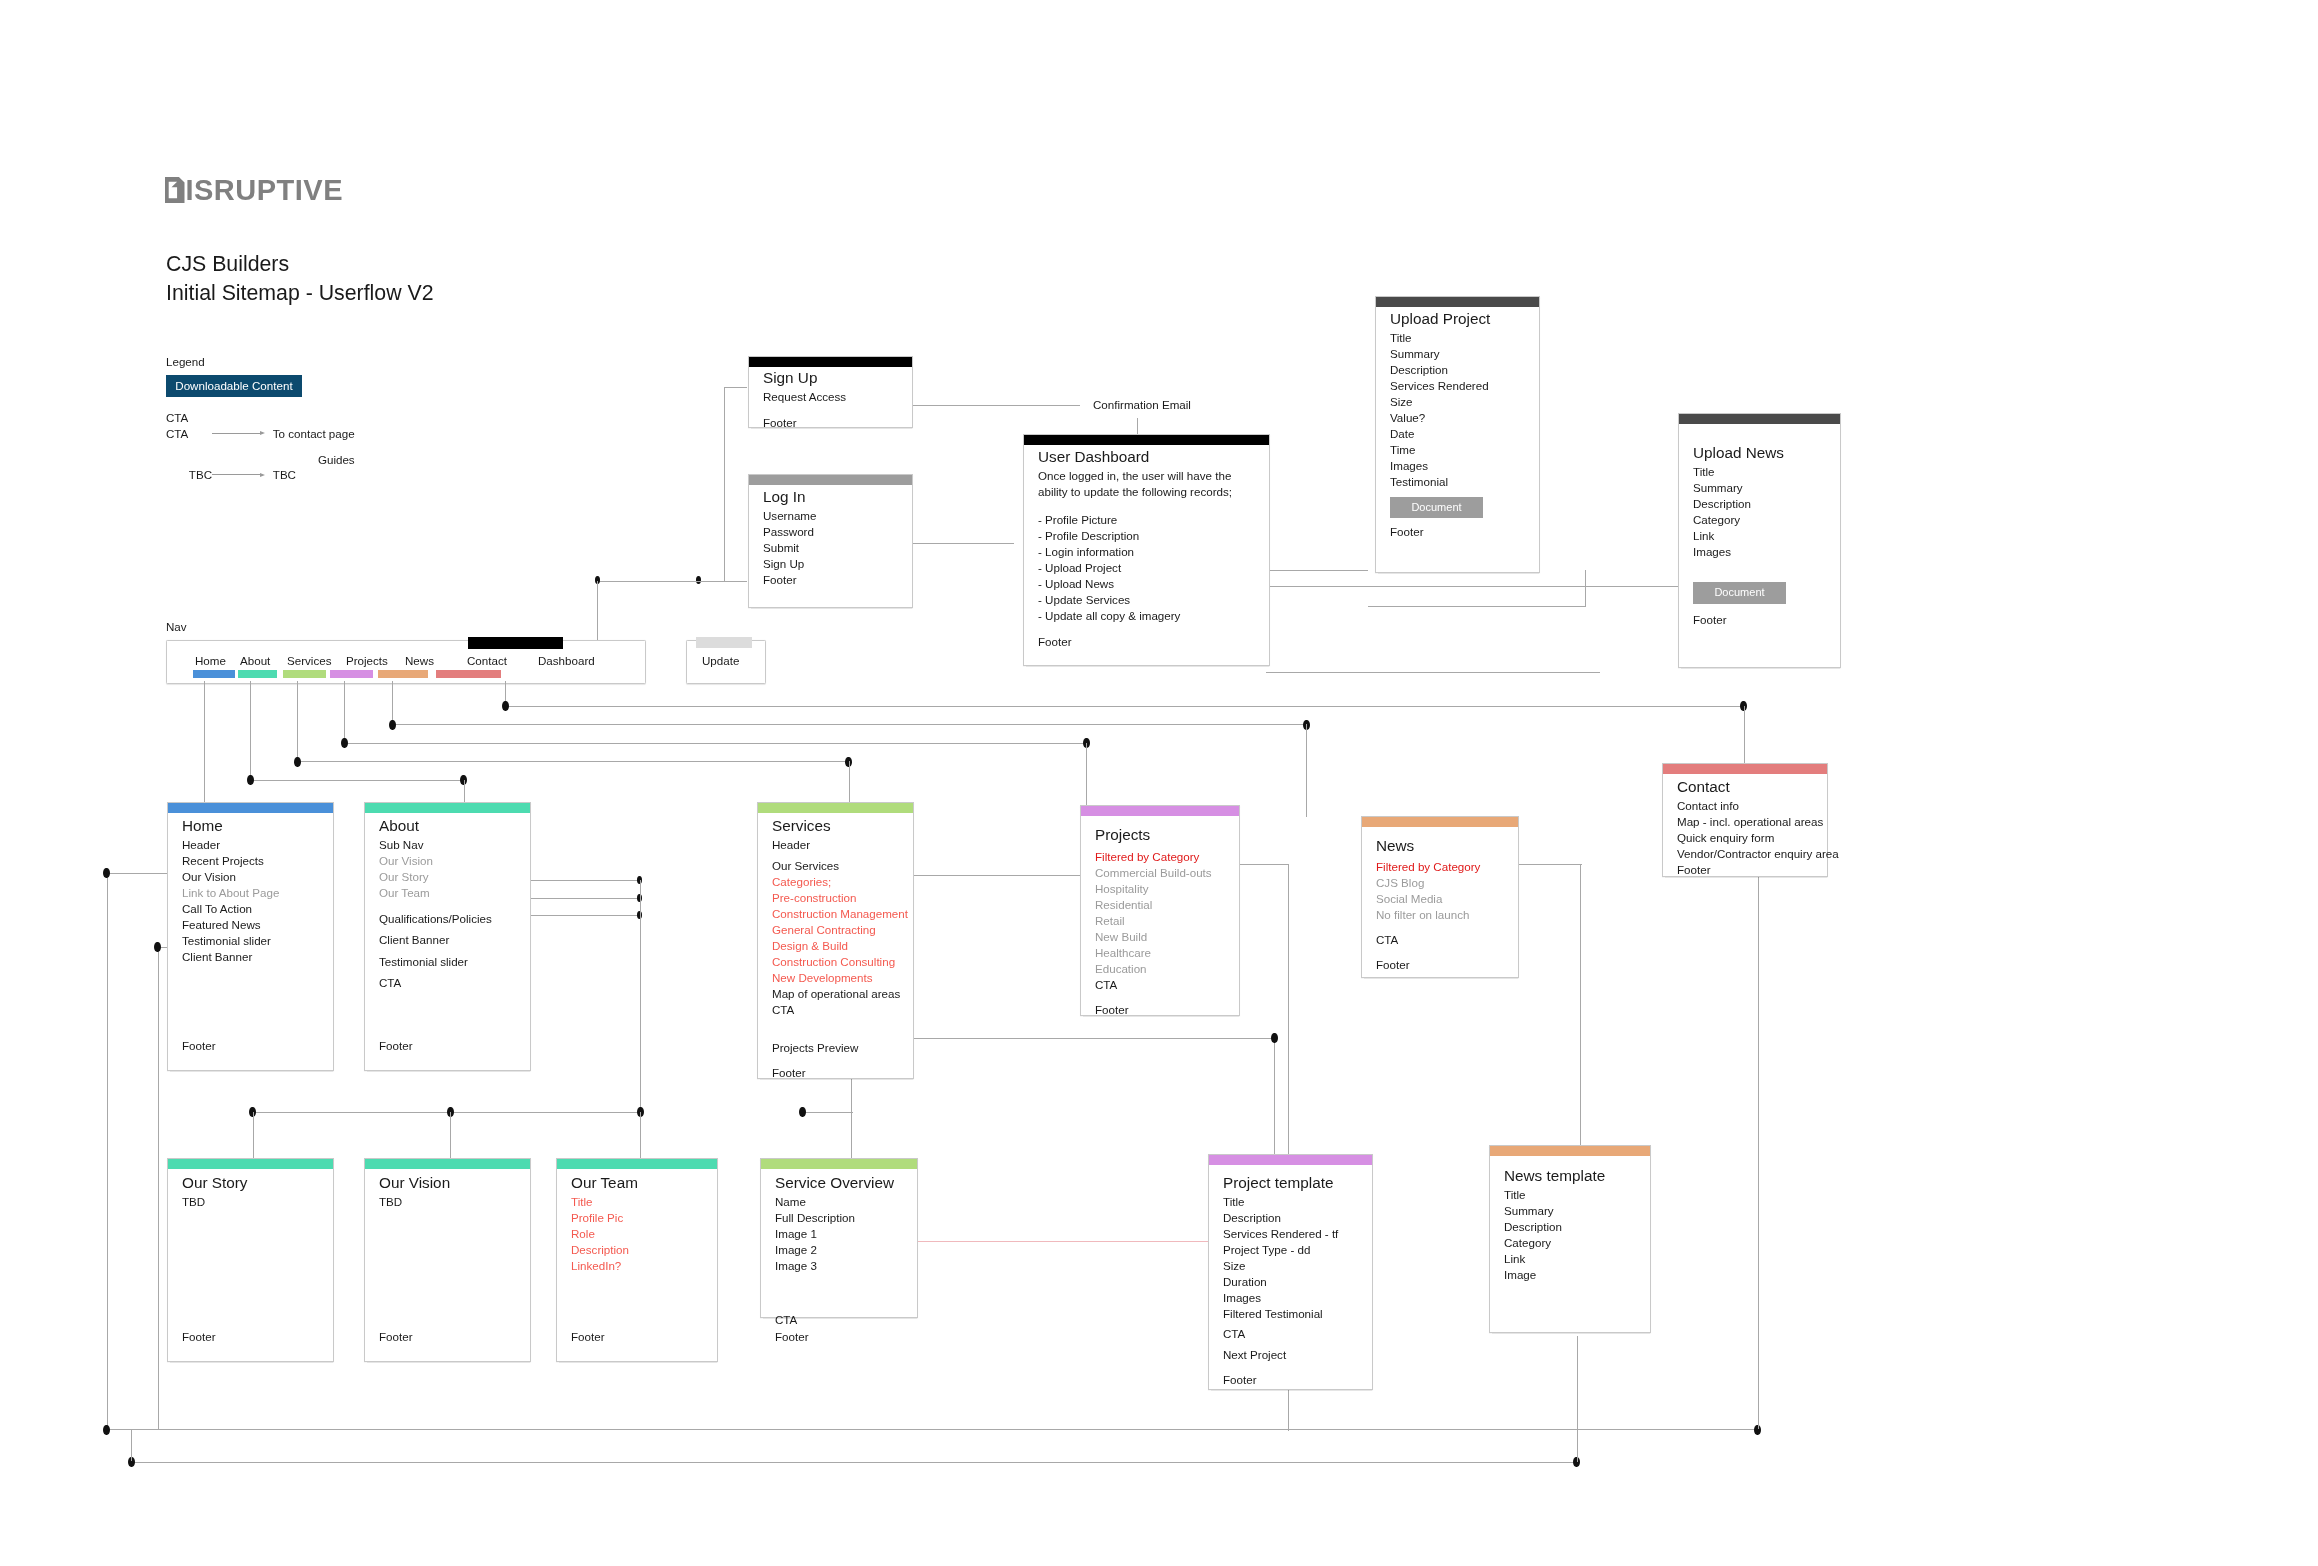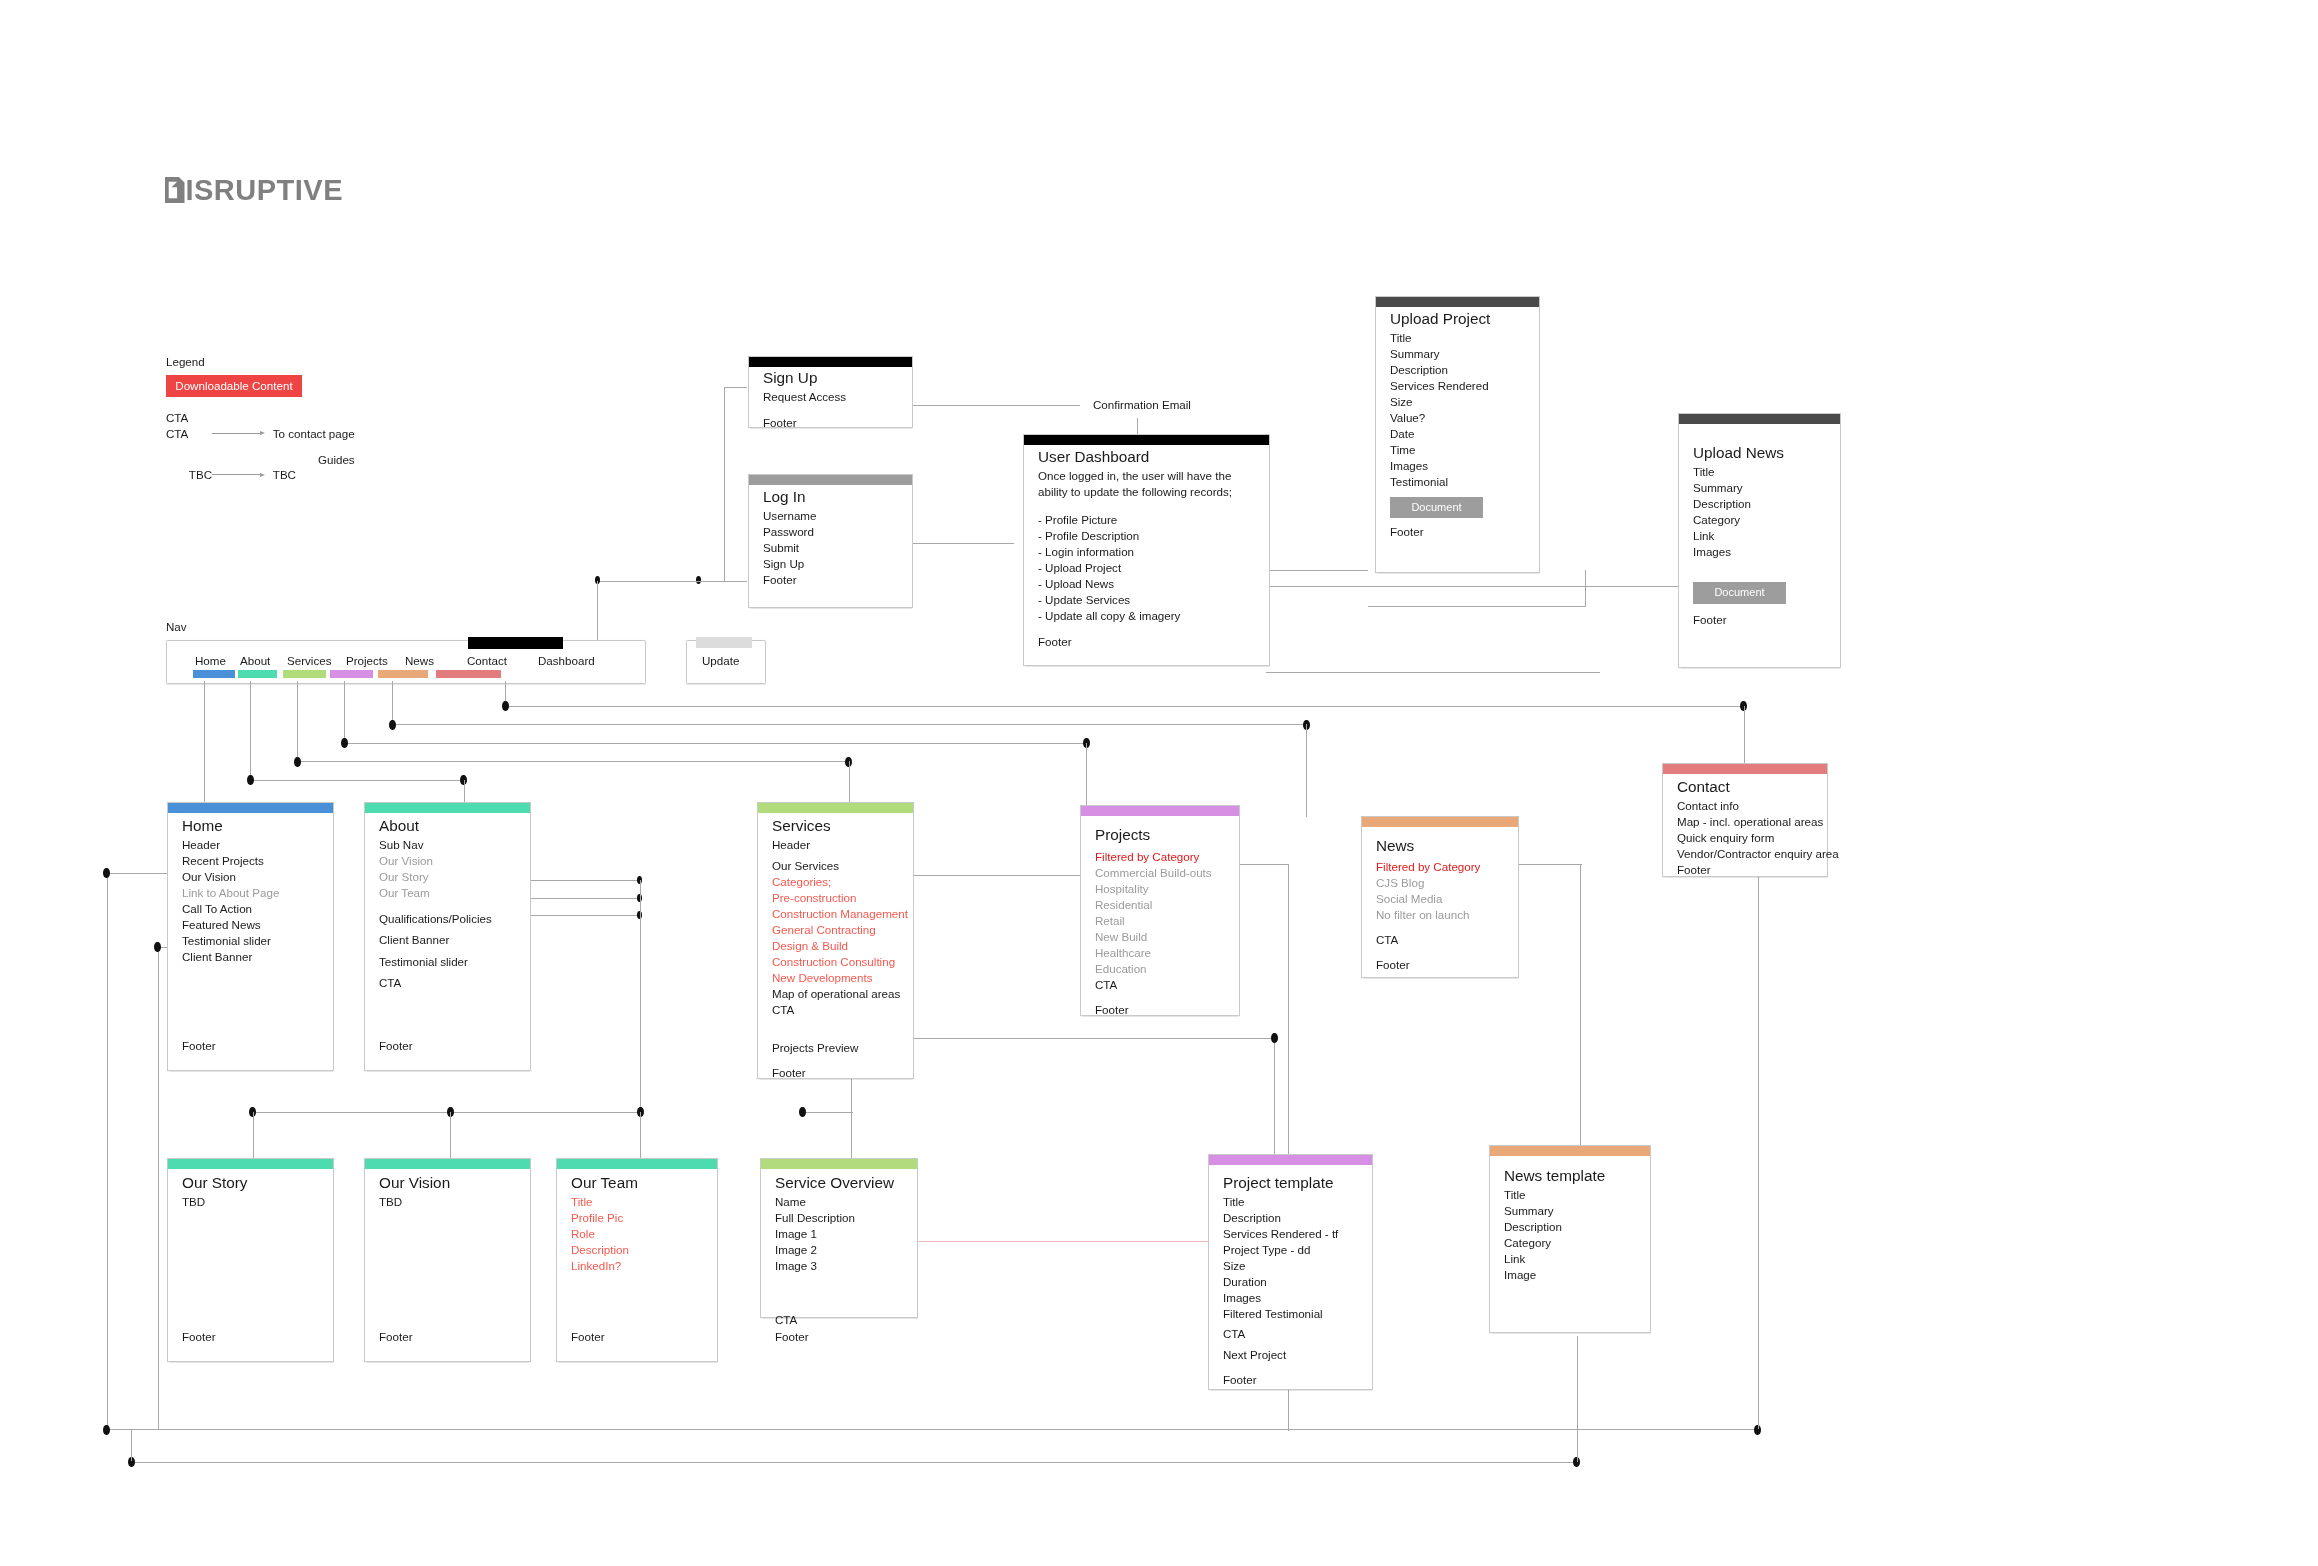--- a/index.html
+++ b/index.html
@@ -11,21 +11,21 @@
   .logo .mark{display:inline-block;position:relative;width:19.5px;height:26px;vertical-align:-2.8px;margin-right:0.9px;}
   .logo .mark svg{position:absolute;left:0;top:0;}
 
   
   .title-block{position:absolute;left:166px;top:250px;}
   .title-line{font-size:21.3px;line-height:29px;color:#1a1a1a;font-weight:normal;}
 
   
   .legend{position:absolute;left:166px;top:355px;}
   .legend-h{font-size:11.6px;color:#1a1a1a;margin-bottom:6.5px;}
-  .legend-chip{display:inline-block;background:#ef4444;color:#ffffff;font-size:11.6px;padding:4.2px 9.3px 5.1px 9.3px;min-width:134px;text-align:center;box-sizing:border-box;}
+  .legend-chip{display:inline-block;background:#0c4a6e;color:#ffffff;font-size:11.6px;padding:4.2px 9.3px 5.1px 9.3px;min-width:134px;text-align:center;box-sizing:border-box;}
   .legend-sub{margin-top:14px;}
   .legend-sub-h{font-size:11.6px;color:#1a1a1a;}
   .legend-row{display:flex;align-items:center;gap:0px;margin-top:2.8px;font-size:11.6px;color:#1a1a1a;}
   .legend-row .lbl{width:46px;}
   .legend-arrow{display:inline-block;width:58px;height:4.6px;position:relative;margin:0 2.8px 0 0;}
   .legend-arrow:before{content:"";position:absolute;left:0;top:1.9px;width:49px;height:0.9px;background:#9a9a9a;}
   .legend-arrow:after{content:"";position:absolute;right:4.6px;top:0px;border-left:5.6px solid #9a9a9a;border-top:2.3px solid transparent;border-bottom:2.3px solid transparent;}
   .legend-sub2{margin-top:13px;text-align:right;}
 
   
@@ -70,20 +70,24 @@
 
   <div class="logo">
     <span class="mark">
       <svg width="19.5" height="26" viewBox="0 0 42 56">
         <path d="M0 0 H30 L42 12 V56 H0 Z" fill="#808080"></path>
         <path d="M8 10 H26 L14 22 H26 V46 H8 Z" fill="#ffffff"></path>
       </svg>
     </span><span>ISRUPTIVE</span>
   </div>
 
+  <div class="title-block">
+    <div class="title-line">CJS Builders</div>
+    <div class="title-line">Initial Sitemap - Userflow V2</div>
+  </div>
 
   <div class="legend">
     <div class="legend-h">Legend</div>
     <div class="legend-chip">Downloadable Content</div>
     <div class="legend-sub">
       <div class="legend-sub-h">CTA</div>
       <div class="legend-row">
         <span class="lbl">CTA</span>
         <span class="legend-arrow"></span>
         <span>To contact page</span>

